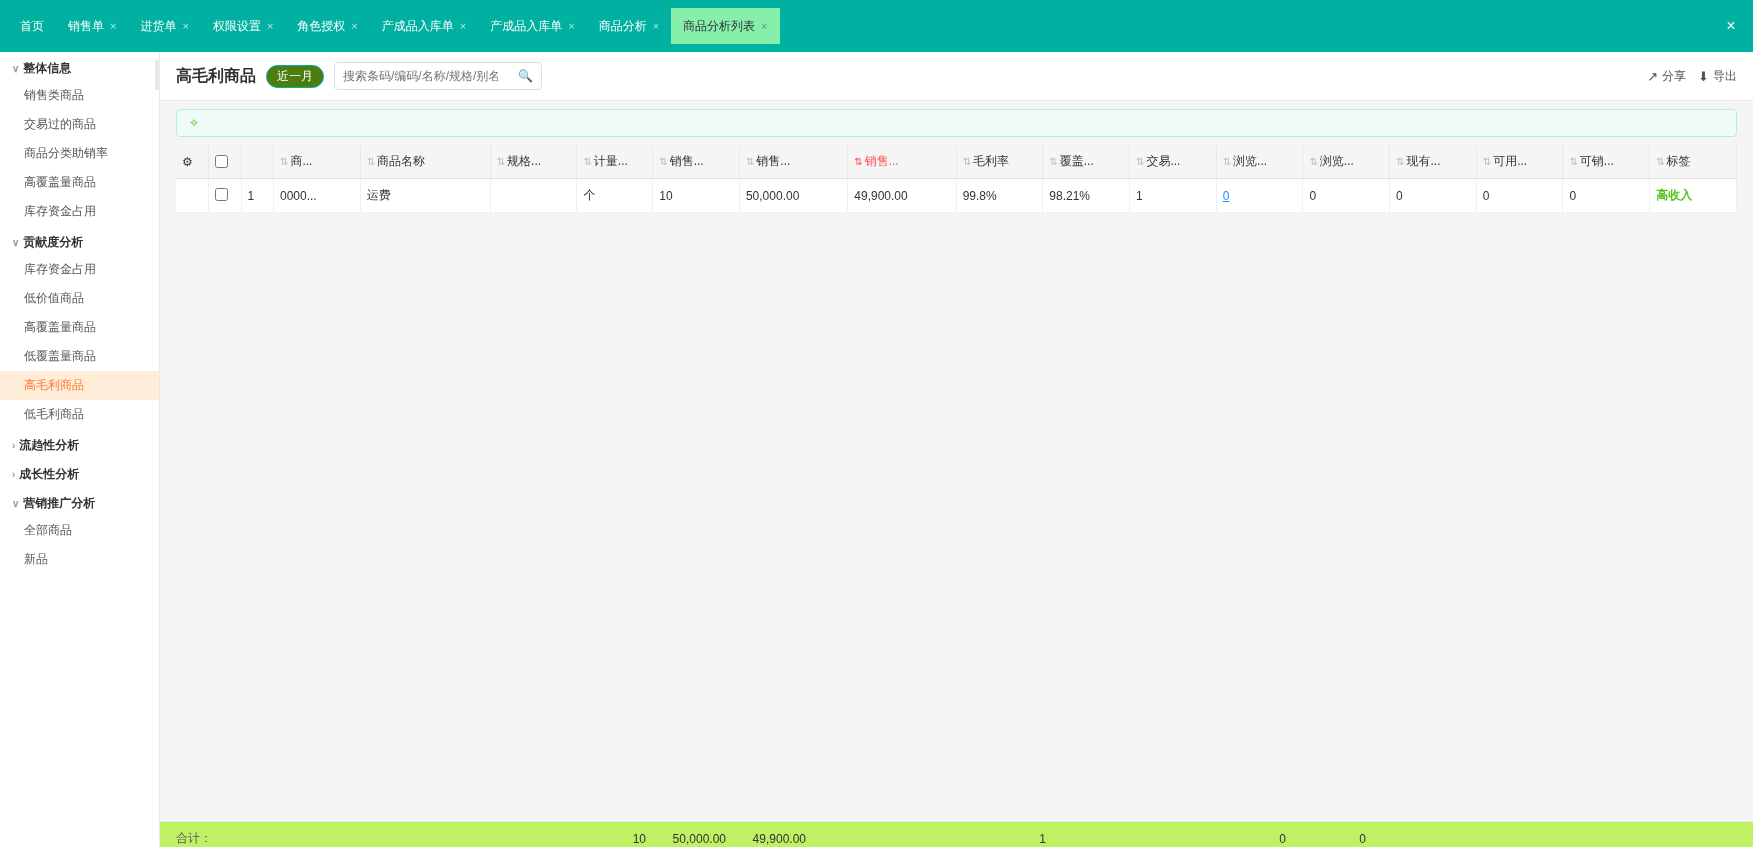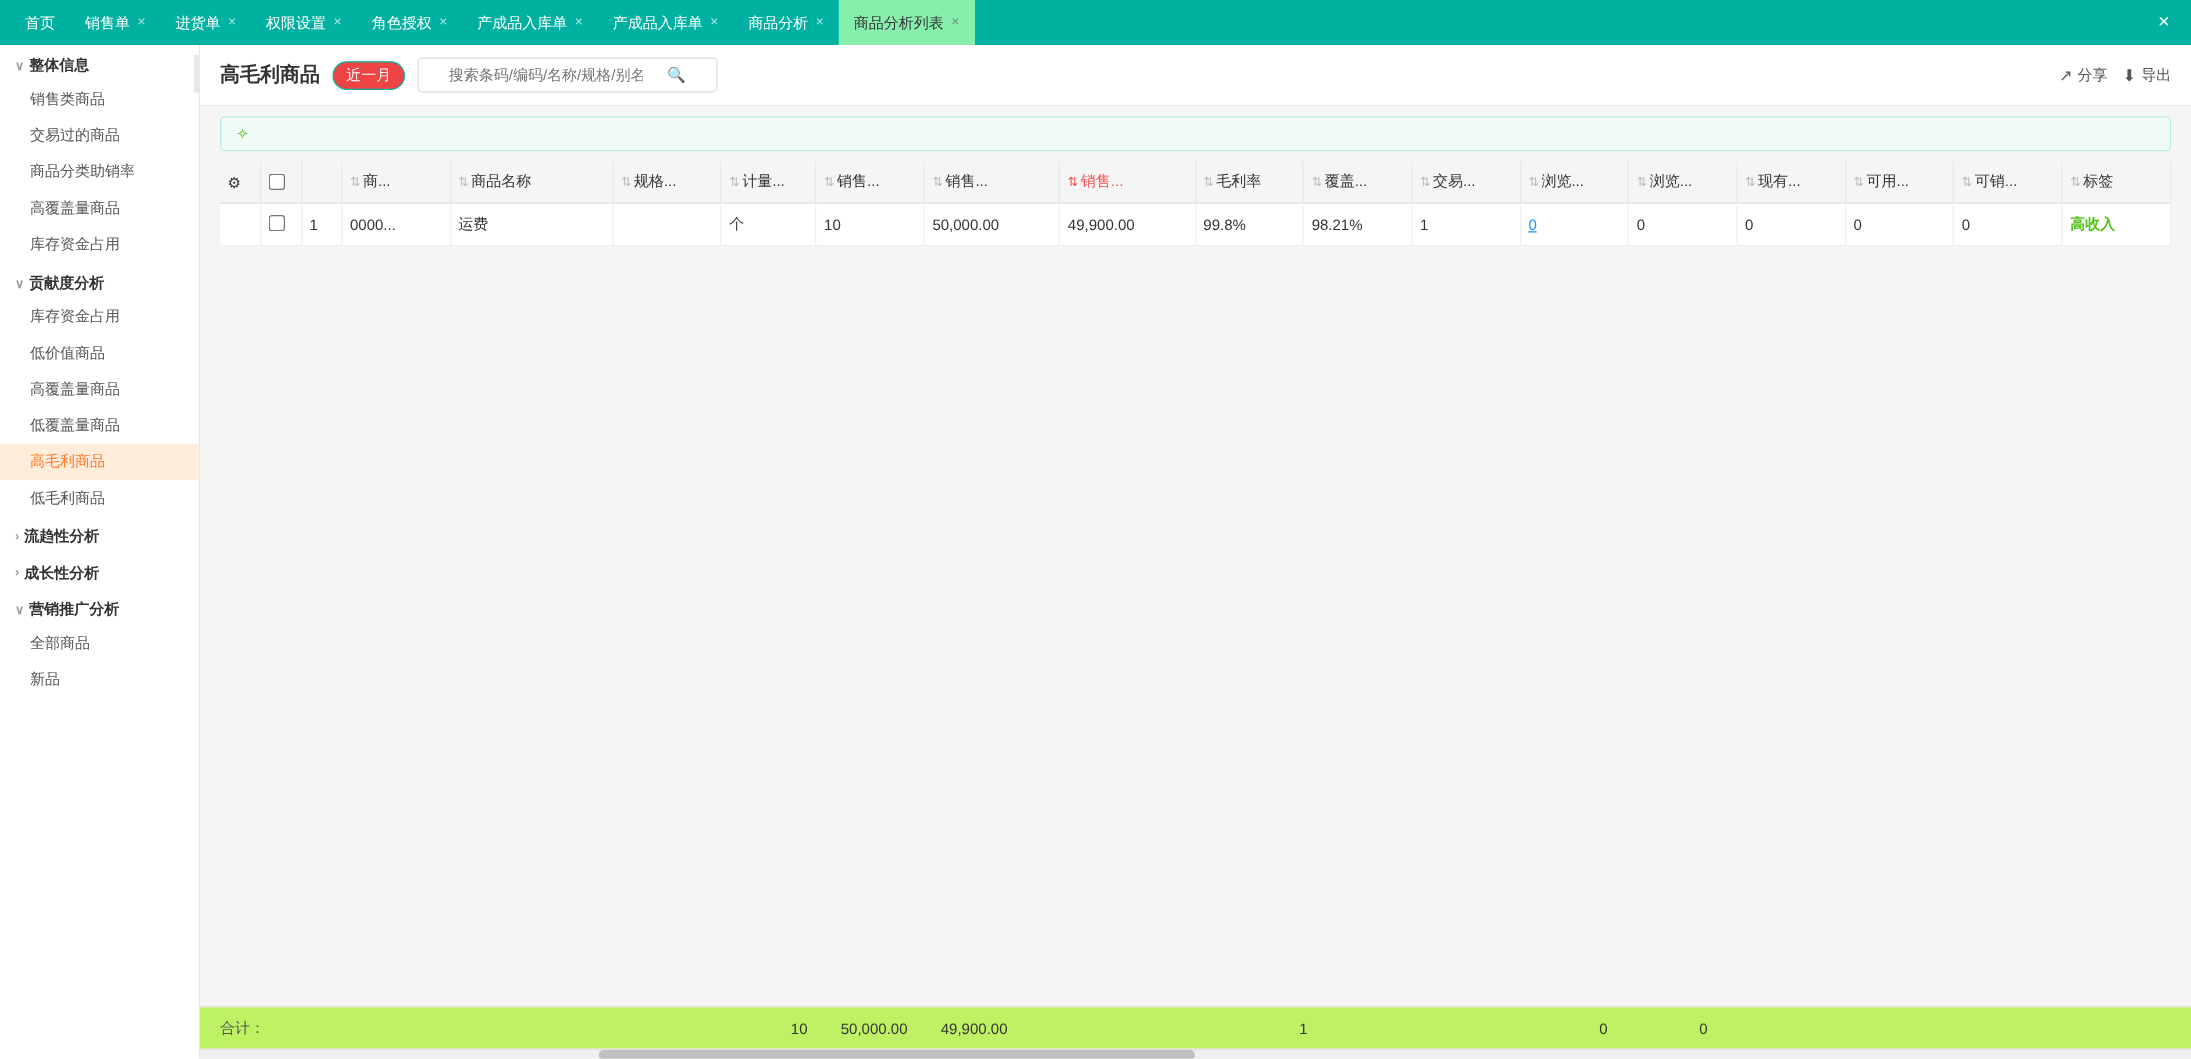--- a/index.html
+++ b/index.html
@@ -1,21 +1,21 @@
 <!DOCTYPE html>
 <html><head>
   <meta charset="utf-8">
   <style>
     * { box-sizing: border-box; margin: 0; padding: 0; font-family: 'Microsoft YaHei', '微软雅黑', Arial, sans-serif; font-size: 12px; }
     body { background: #f5f5f5; overflow: hidden; width: 1753px; height: 847px; }
 
     
     .top-nav {
       background: #00b0a0;
-      height: 36px;
+      height: 52px;
       display: flex;
       align-items: center;
       padding: 0 8px;
       color: white;
       flex-shrink: 0;
     }
     .nav-tab {
       padding: 0 12px;
       height: 36px;
       display: flex;
@@ -105,29 +105,29 @@
     }
     .filter-btn {
       background: #fff;
       border: 1px solid #00b0a0;
       color: #00b0a0;
       border-radius: 12px;
       padding: 2px 10px;
       cursor: pointer;
       font-size: 12px;
     }
-    .filter-btn.active { background: #ef4444; color: #fff; text-align: center; }
+    .filter-btn.active { background: #4d7c0f; color: #fff; text-align: center; }
     .search-box {
       flex: 0 0 200px;
       height: 28px;
       border: 1px solid #ddd;
       border-radius: 4px;
       display: flex;
       align-items: center;
-      padding: 0 24px;
+      padding: 0 8px;
       gap: 20px;
     }
     .search-box input {
       border: none; outline: none; flex: 1; font-size: 12px; color: #999;
     }
     .header-right {
       flex: 1;
       display: flex;
       justify-content: flex-end;
       gap: 12px;

